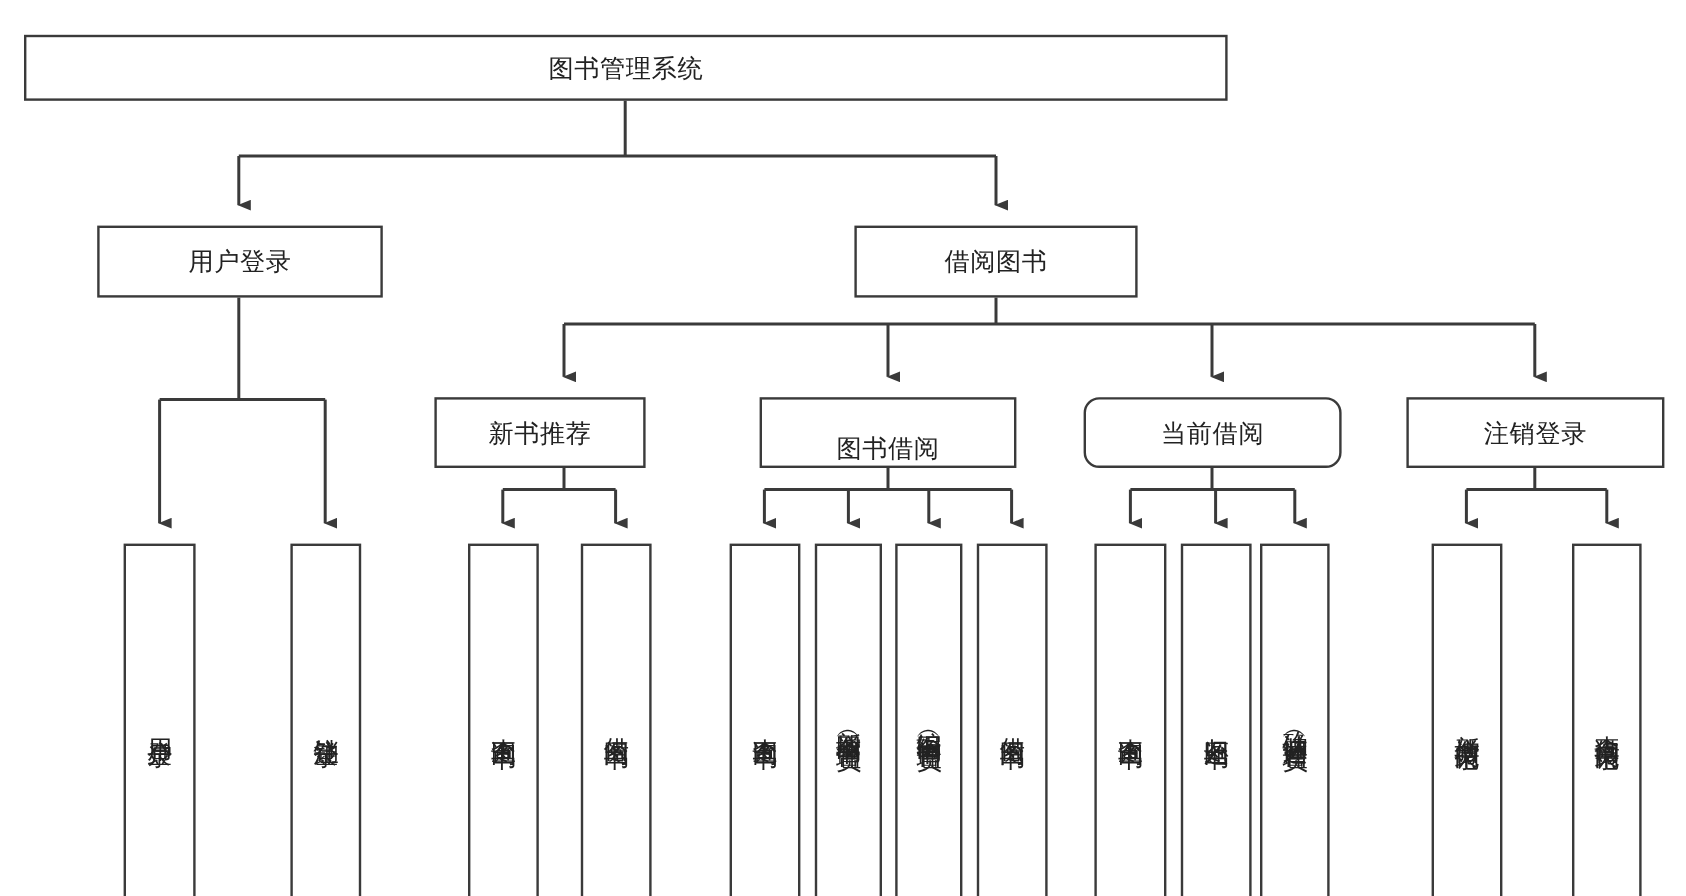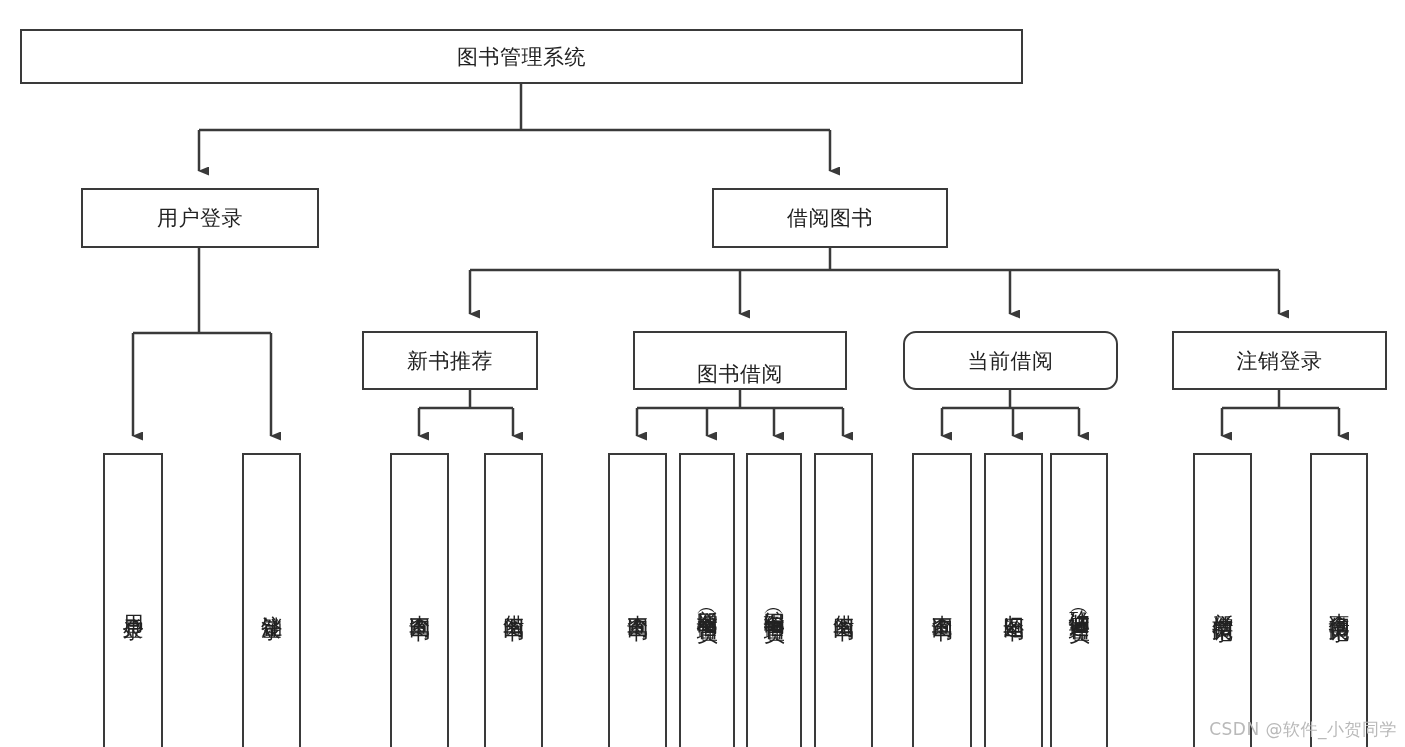--- a/index.html
+++ b/index.html
@@ -172,14 +172,13 @@
         <span class="vlabel">确认归还（管理员）</span>
       </div>
       <div class="node vert" style="left: 1193px; top: 437px; width: 59px; height: 298px;">
         <span class="vlabel">新增借阅记录</span>
       </div>
       <div class="node vert" style="left: 1310px; top: 437px; width: 58px; height: 298px;">
         <span class="vlabel">查询借阅记录</span>
       </div>
     </div>
 
-  <div id="watermark">CSDN @软件_小贺同学</div>
 </div>
 
 </body></html>

